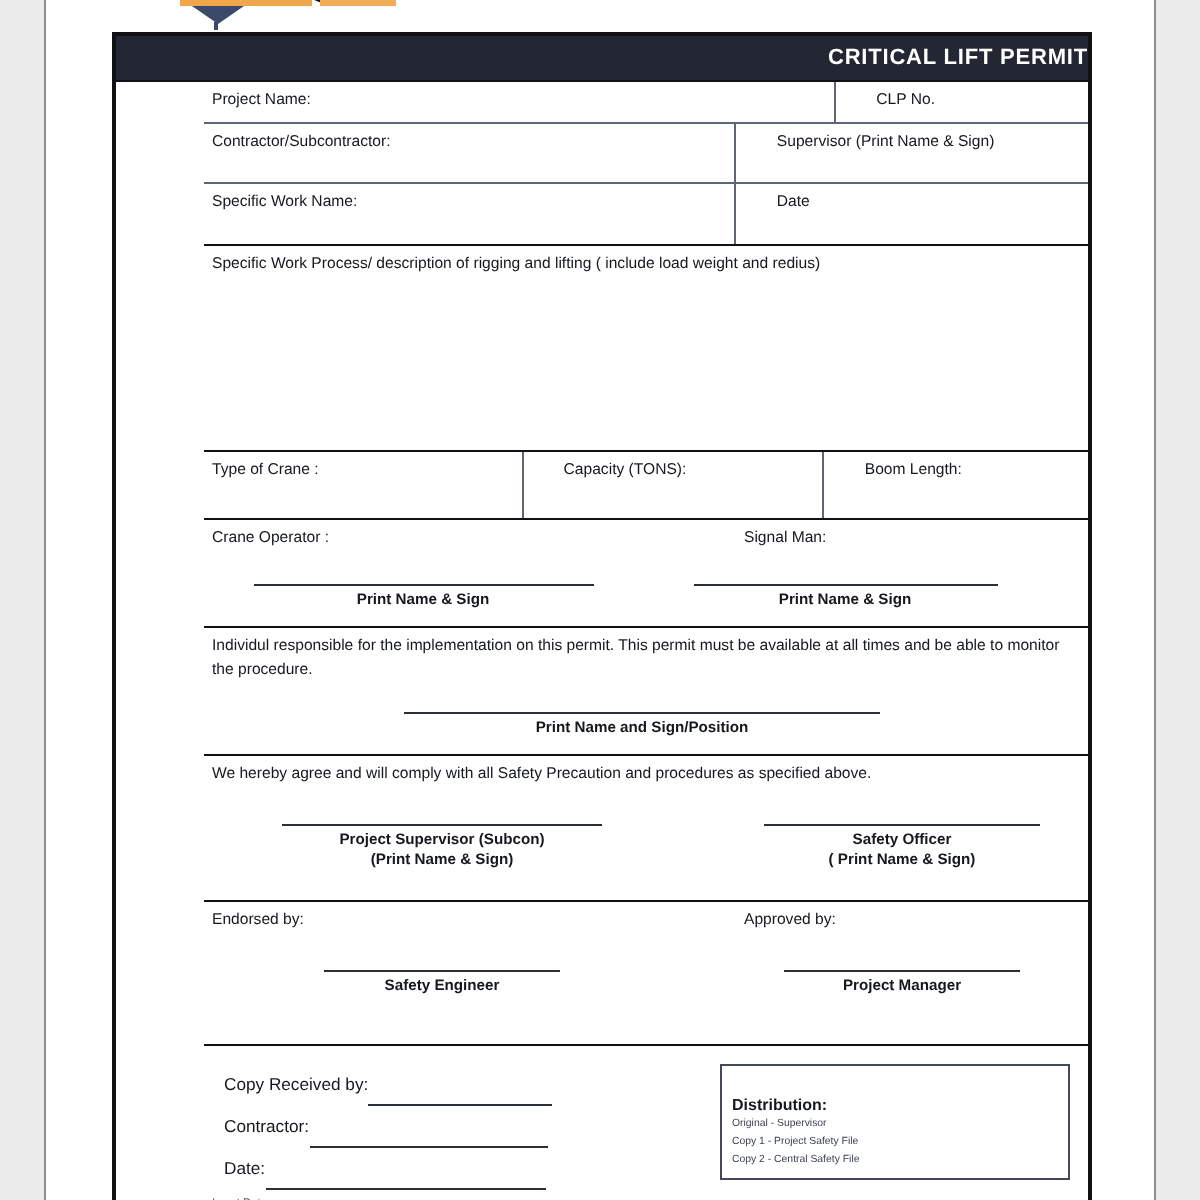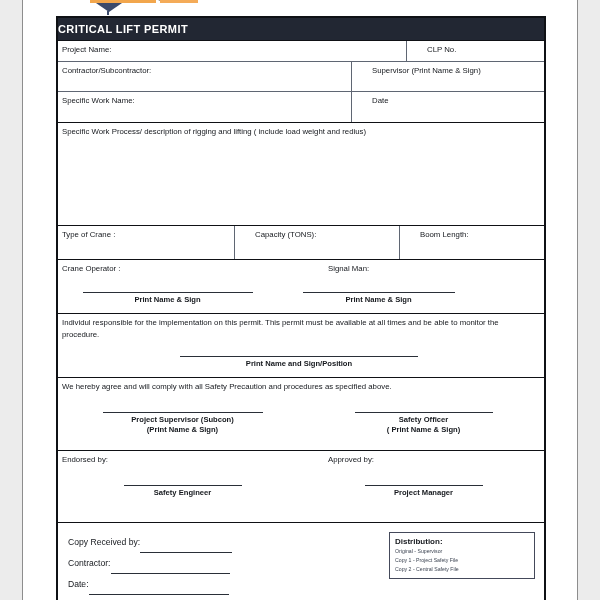--- a/index.html
+++ b/index.html
@@ -101,31 +101,32 @@
     left: 33px;
     top: 16px;
     width: 490px;
     border: 2px solid #0f1115;
     box-sizing: border-box;
     background: #fff;
   }
   .titlebar {
     background: #222733;
     color: #ffffff;
-    text-align: left;
+    text-align: right;
     font-size: 11px;
     font-weight: bold;
     letter-spacing: 0.4px;
     padding: 5px 0 5px 0;
     border-bottom: 1.5px solid #0f1115;
   }
   .row {
     display: flex;
     border-bottom: 1px solid #5f6673;
     box-sizing: border-box;
+    margin-left: 44px;
   }
   .row.thick { border-bottom: 1.6px solid #0f1115; }
   .row.last  { border-bottom: none; }
   .cell {
     box-sizing: border-box;
     padding: 3px 0 0 4px;
     font-size: 7.8px;
     color: #15181d;
     position: relative;
   }
@@ -160,24 +161,24 @@
     vertical-align: bottom;
     height: 9px;
   }
   .blankrow { font-size: 8.6px; line-height: 21px; color:#15181d; white-space: nowrap; }
 
   
   .distbox {
     position: absolute;
     right: 9px;
     top: 9px;
-    width: 146px;
+    width: 175px;
     border: 1px solid #44495a;
     box-sizing: border-box;
-    padding: 3px 5px 4px 5px;
+    padding: 14px 5px 4px 5px;
     background: #fff;
   }
   .disttitle {
     font-size: 8px;
     font-weight: bold;
     color: #15181d;
     line-height: 11px;
   }
   .distline {
     font-size: 5.2px;

